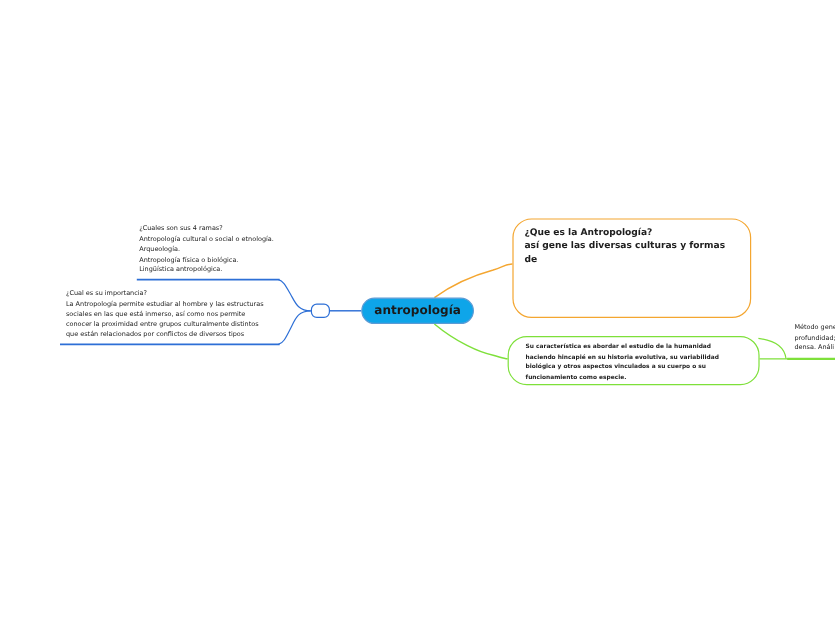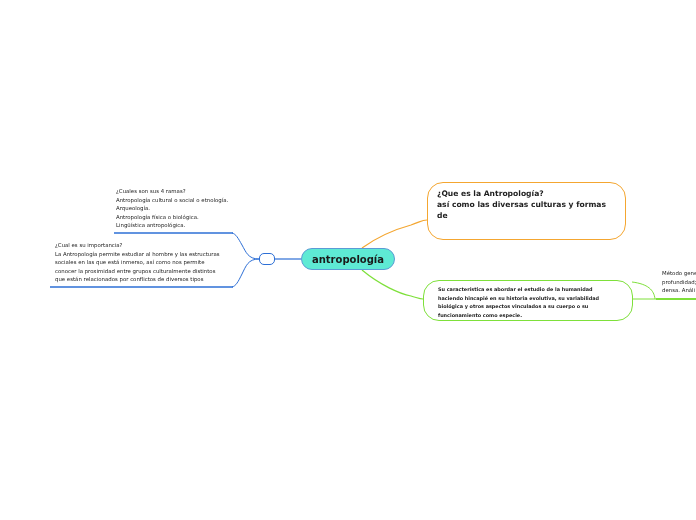--- a/index.html
+++ b/index.html
@@ -1,25 +1,25 @@
 <!DOCTYPE html>
 <html><head>
 <meta charset="utf-8">
 <style>
   html, body { margin:0; padding:0; }
   body { width:696px; height:520px; background:#ffffff; position:relative; overflow:hidden;
          font-family:"DejaVu Sans", sans-serif; color:#222; }
   svg.links { position:absolute; left:0; top:0; width:696px; height:520px; }
   .central { position:absolute; left:301px; top:248px; width:94px; height:22px;
-             border:1.5px solid #5b9bd5; border-radius:12px; background:#5eead4;
+             border:1.5px solid #5b9bd5; border-radius:12px; background:#0ea5e9;
              display:flex; align-items:center; justify-content:center;
              font-weight:bold; font-size:10px; color:#1a1a1a; box-sizing:border-box; }
   .connector { position:absolute; left:259px; top:253px; width:16px; height:12px;
                border:1.5px solid #2d6fd6; border-radius:5px; background:#fff; box-sizing:border-box; }
-  .box-orange { position:absolute; left:427px; top:182px; width:199px; height:58px;
+  .box-orange { position:absolute; left:427px; top:182px; width:199px; height:83px;
                 border:1.5px solid #f4a630; border-radius:16px; box-sizing:border-box; background:#fff;
                 padding:5px 8px 0 9px; font-size:7.6px; font-weight:bold; line-height:11px; color:#1e1e1e; }
   .box-green { position:absolute; left:423px; top:280px; width:210px; height:41px;
                border:1.5px solid #7ee03a; border-radius:16px; box-sizing:border-box; background:#fff;
                padding:4px 8px 0 14px; font-size:4.9px; line-height:8.7px; color:#222; font-weight:bold; }
   .text-topic { position:absolute; font-size:5.4px; line-height:8.6px; color:#222; white-space:nowrap; }
   .ramas { left:116px; top:187px; }
   .importancia { left:55px; top:241px; }
   .metodo { left:662px; top:269px; }
   .line { display:block; }
@@ -63,21 +63,21 @@
 <div class="text-topic importancia">
   <span class="line">¿Cual es su importancia?</span>
   <span class="line">La Antropología permite estudiar al hombre y las estructuras</span>
   <span class="line">sociales en las que está inmerso, así como nos permite</span>
   <span class="line">conocer la proximidad entre grupos culturalmente distintos</span>
   <span class="line">que están relacionados por conflictos de diversos tipos</span>
 </div>
 
 <div class="box-orange">
   <span class="line">¿Que es la Antropología?</span>
-  <span class="line">así como las diversas culturas y formas de</span>
+  <span class="line">así gene las diversas culturas y formas de</span>
 </div>
 
 <div class="box-green">
   <span class="line">Su característica es abordar el estudio de la humanidad</span>
   <span class="line">haciendo hincapié en su historia evolutiva, su variabilidad</span>
   <span class="line">biológica y otros aspectos vinculados a su cuerpo o su</span>
   <span class="line">funcionamiento como especie.</span>
 </div>
 
 <div class="text-topic metodo">

